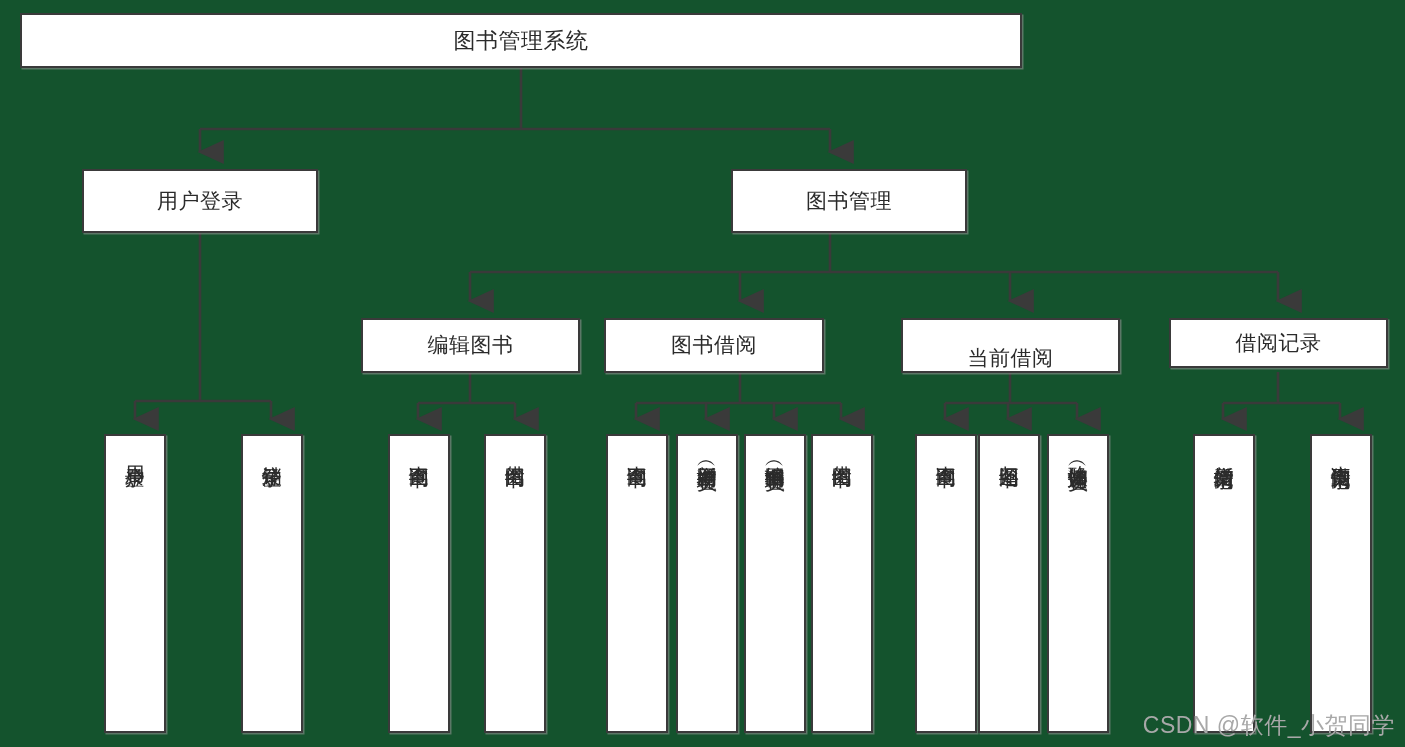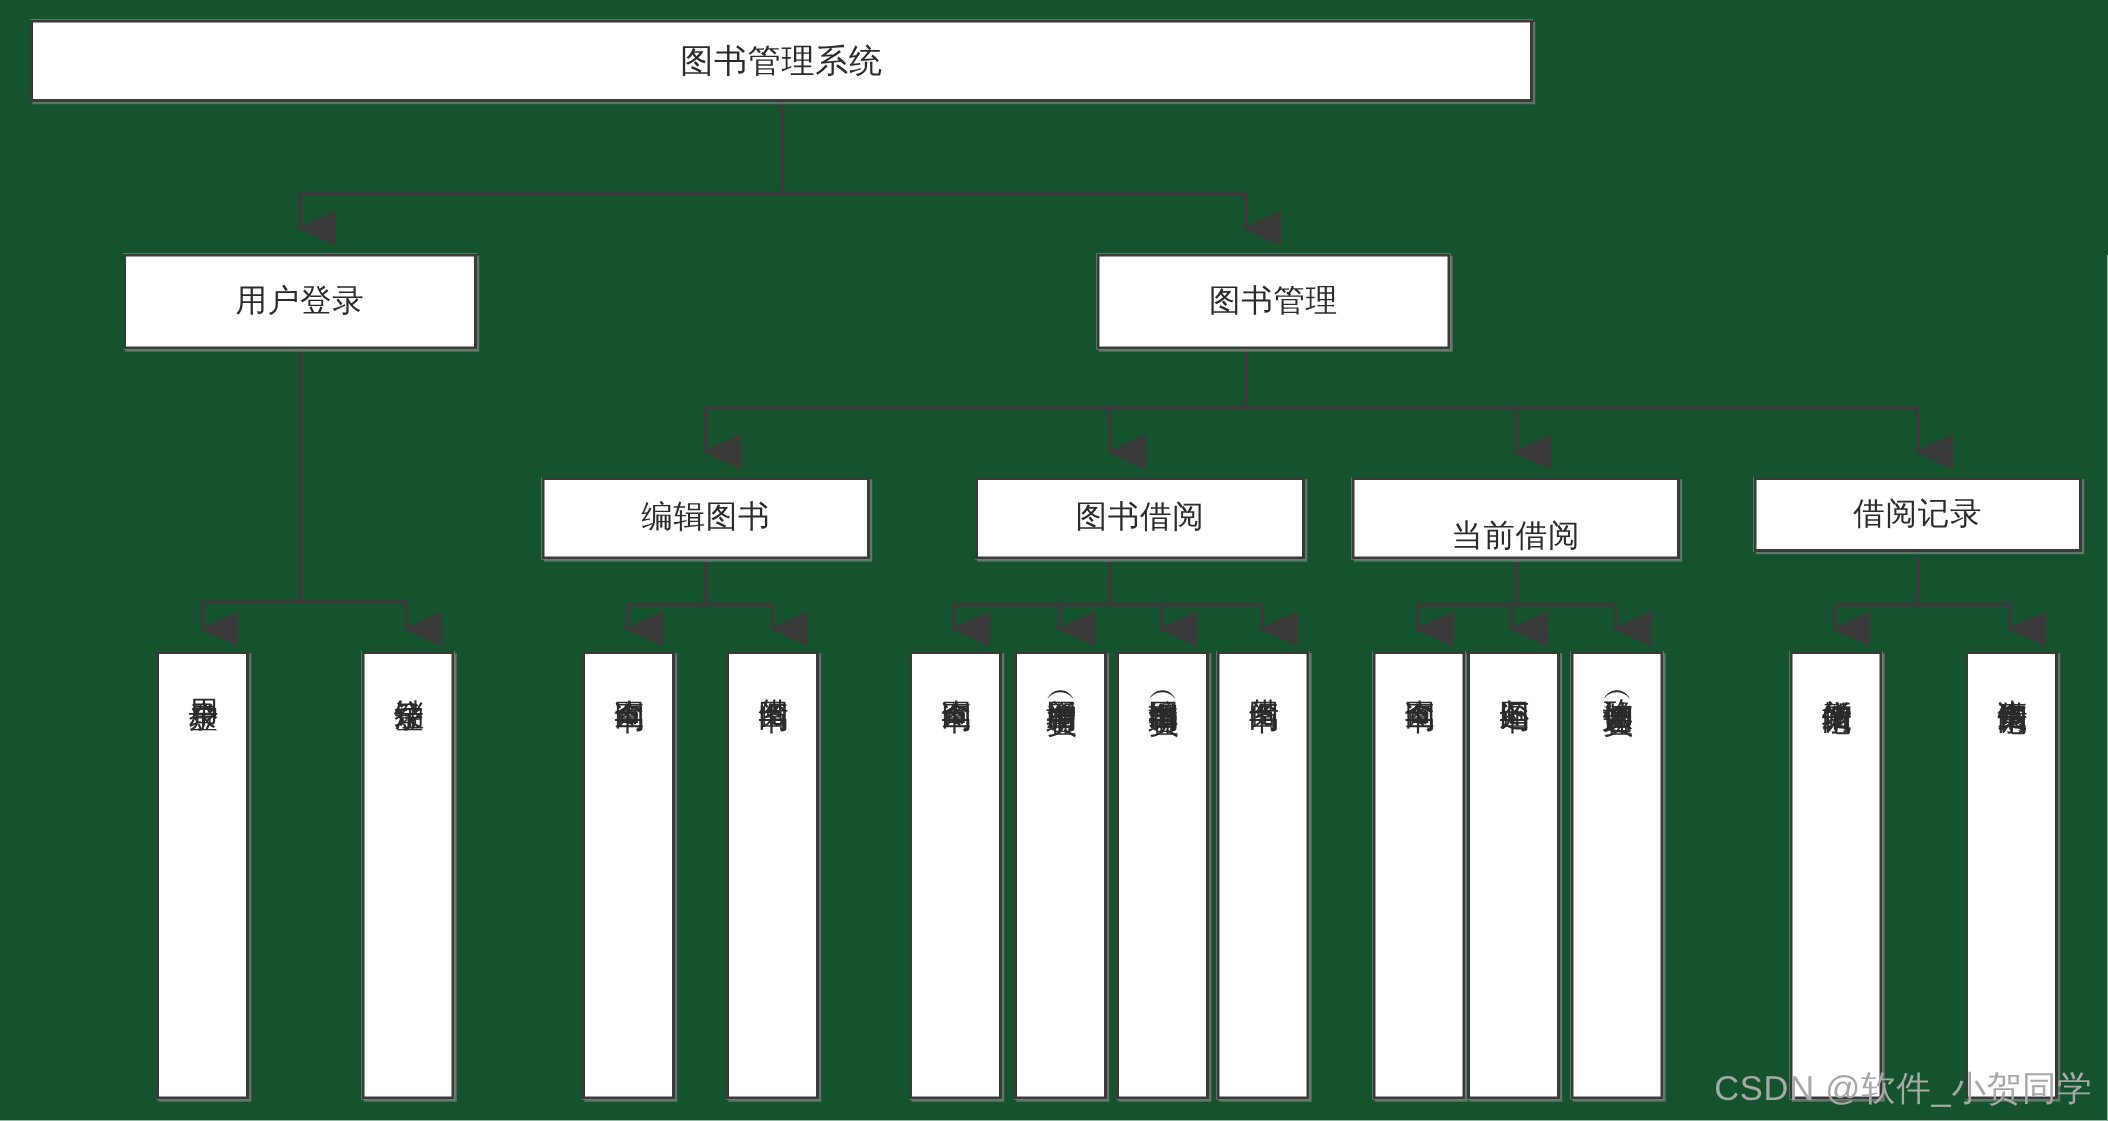--- a/index.html
+++ b/index.html
@@ -135,21 +135,21 @@
   </div>
 
   <div class="node horiz" style="left:691px; top:169px; width:236px; height:64px;margin-left:40px;">
     <span class="label">图书管理</span>
   </div>
 
   <div class="node horiz" style="left:361px; top:318px; width:219px; height:55px;">
     <span class="label">编辑图书</span>
   </div>
 
-  <div class="node horiz" style="left:650px; top:318px; width:220px; height:55px;">
+  <div class="node horiz" style="left:604px; top:318px; width:220px; height:55px;">
     <span class="label">图书借阅</span>
   </div>
 
   <div class="node horiz" style="left:901px; top:318px; width:219px; height:55px;align-items:flex-end;">
     <span class="label">当前借阅</span>
   </div>
 
   <div class="node horiz" style="left:1169px; top:318px; width:219px; height:50px;justify-content:center;">
     <span class="label">借阅记录</span>
   </div>

